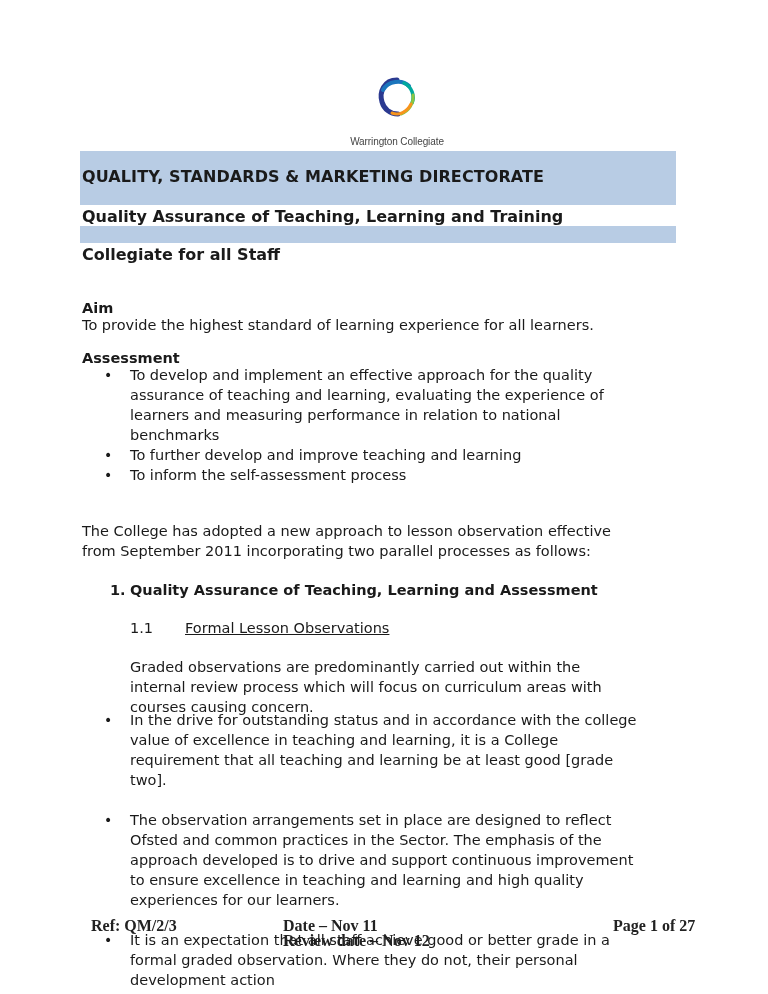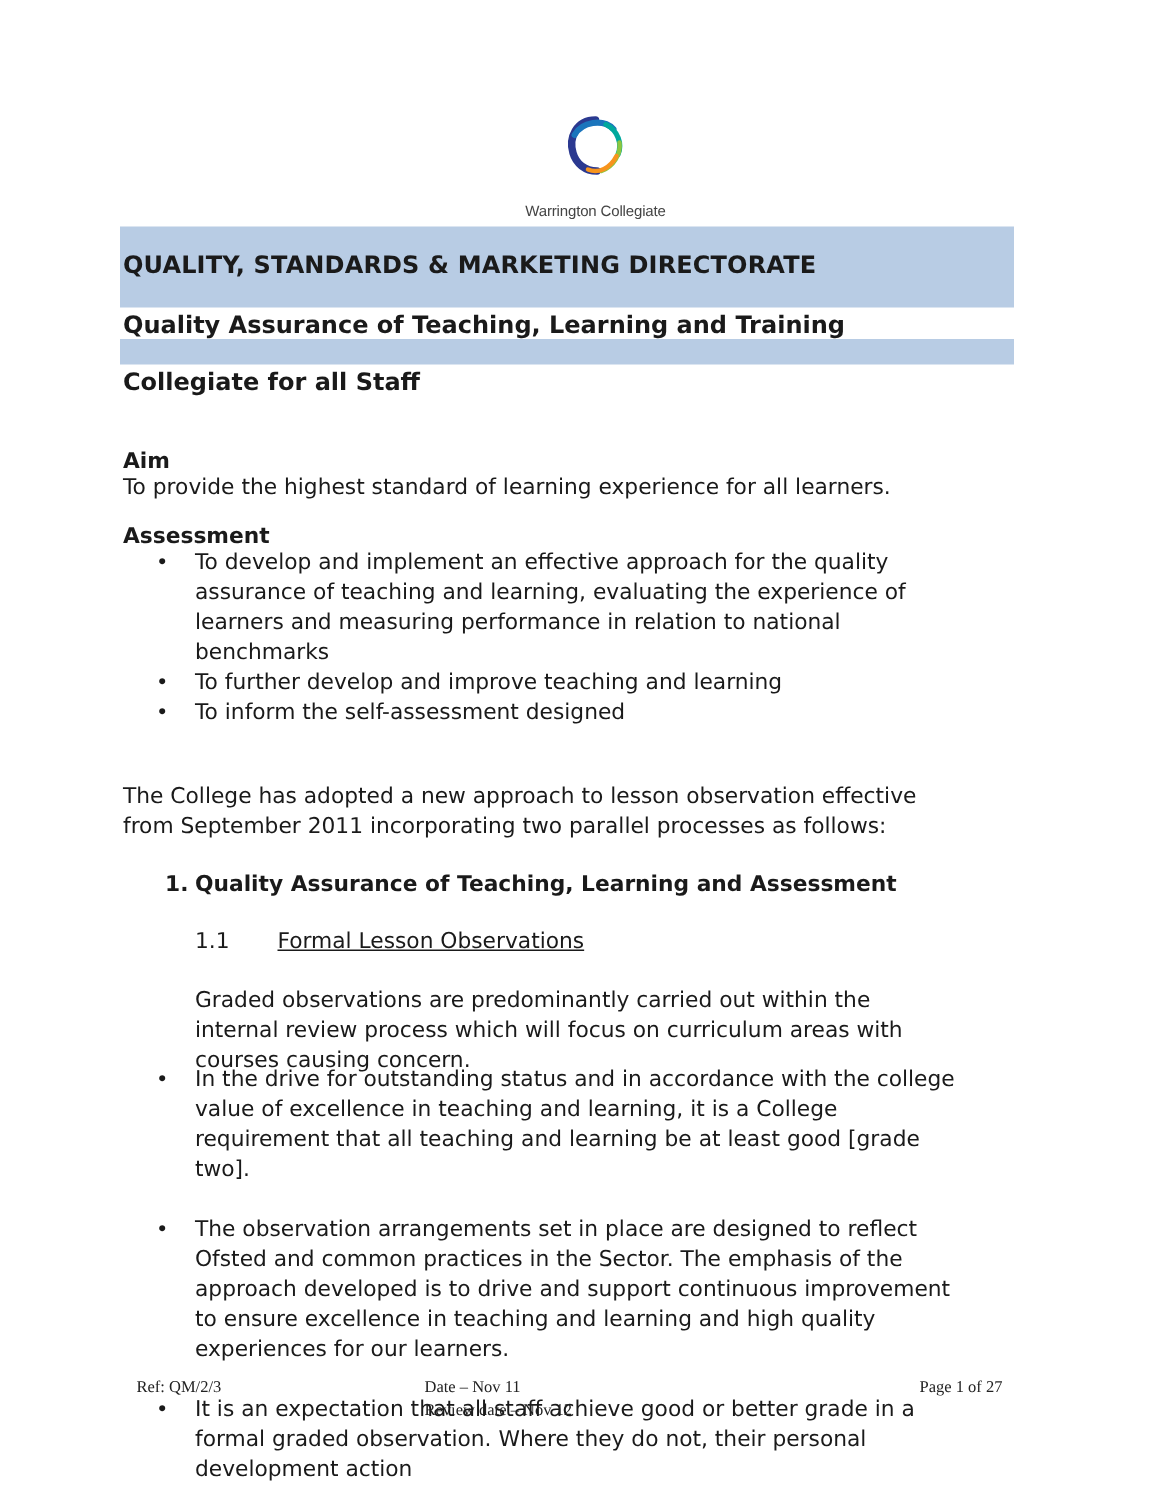--- a/index.html
+++ b/index.html
@@ -19,21 +19,21 @@
 
   .txt { position: absolute; font-size: 14.5px; line-height: 20px; white-space: nowrap; }
   .bold { font-weight: bold; }
   .bullet-list { position: absolute; left: 82px; margin: 0; padding: 0; list-style: none; }
   .bullet-list li { position: relative; padding-left: 48px; font-size: 14.5px; line-height: 20px; }
   .bullet-list li::before { content: "\2022"; position: absolute; left: 22px; top: 0; font-size: 14px; }
   .spaced li { margin-bottom: 20px; }
   .para { position: absolute; font-size: 14.5px; line-height: 20px; }
   .underline { text-decoration: underline; }
 
-  .footer { position: absolute; top: 918px; font-family: "Liberation Serif", serif; font-size: 11px; line-height: 15px; color: #222; }
+  .footer { position: absolute; top: 918px; font-family: "Liberation Serif", serif; font-size: 16px; line-height: 15px; color: #222; font-weight: bold; }
 </style>
 </head>
 <body>
 
 <div class="logo">
   <svg width="46" height="44" viewBox="0 0 46 44">
     <path d="M23 4 C10 4 5 16 8 26 C10 33 16 38 24 38" fill="none" stroke="#2b3990" stroke-width="5" stroke-linecap="round"></path>
     <path d="M9 14 C14 5 28 3 35 10" fill="none" stroke="#1b75bc" stroke-width="4" stroke-linecap="round"></path>
     <path d="M30 7 C38 11 41 20 38 27" fill="none" stroke="#00a99d" stroke-width="3.5" stroke-linecap="round"></path>
     <path d="M39 19 C40 27 35 35 27 38" fill="none" stroke="#8dc63f" stroke-width="3" stroke-linecap="round"></path>
@@ -49,21 +49,21 @@
 <div class="h2">Quality Assurance of Teaching, Learning and Training</div>
 <div class="h3">Collegiate for all Staff</div>
 
 <div class="txt bold" style="left:82px; top:298px;">Aim</div>
 <div class="txt" style="left:82px; top:315px;">To provide the highest standard of learning experience for all learners.</div>
 
 <div class="txt bold" style="left:82px; top:348px;">Assessment</div>
 <ul class="bullet-list" style="top:365px; width:560px;">
   <li>To develop and implement an effective approach for the quality assurance of teaching and learning, evaluating the experience of learners and measuring performance in relation to national benchmarks</li>
   <li>To further develop and improve teaching and learning</li>
-  <li>To inform the self-assessment designed</li>
+  <li>To inform the self-assessment process</li>
 </ul>
 
 <div class="para" style="left:82px; top:521px; width:560px;">The College has adopted a new approach to lesson observation effective from September 2011 incorporating two parallel processes as follows:</div>
 
 <div class="txt bold" style="left:110px; top:580px;">1.</div>
 <div class="txt bold" style="left:130px; top:580px;">Quality Assurance of Teaching, Learning and Assessment</div>
 
 <div class="txt" style="left:130px; top:618px;">1.1</div>
 <div class="txt underline" style="left:185px; top:618px;">Formal Lesson Observations</div>
 

